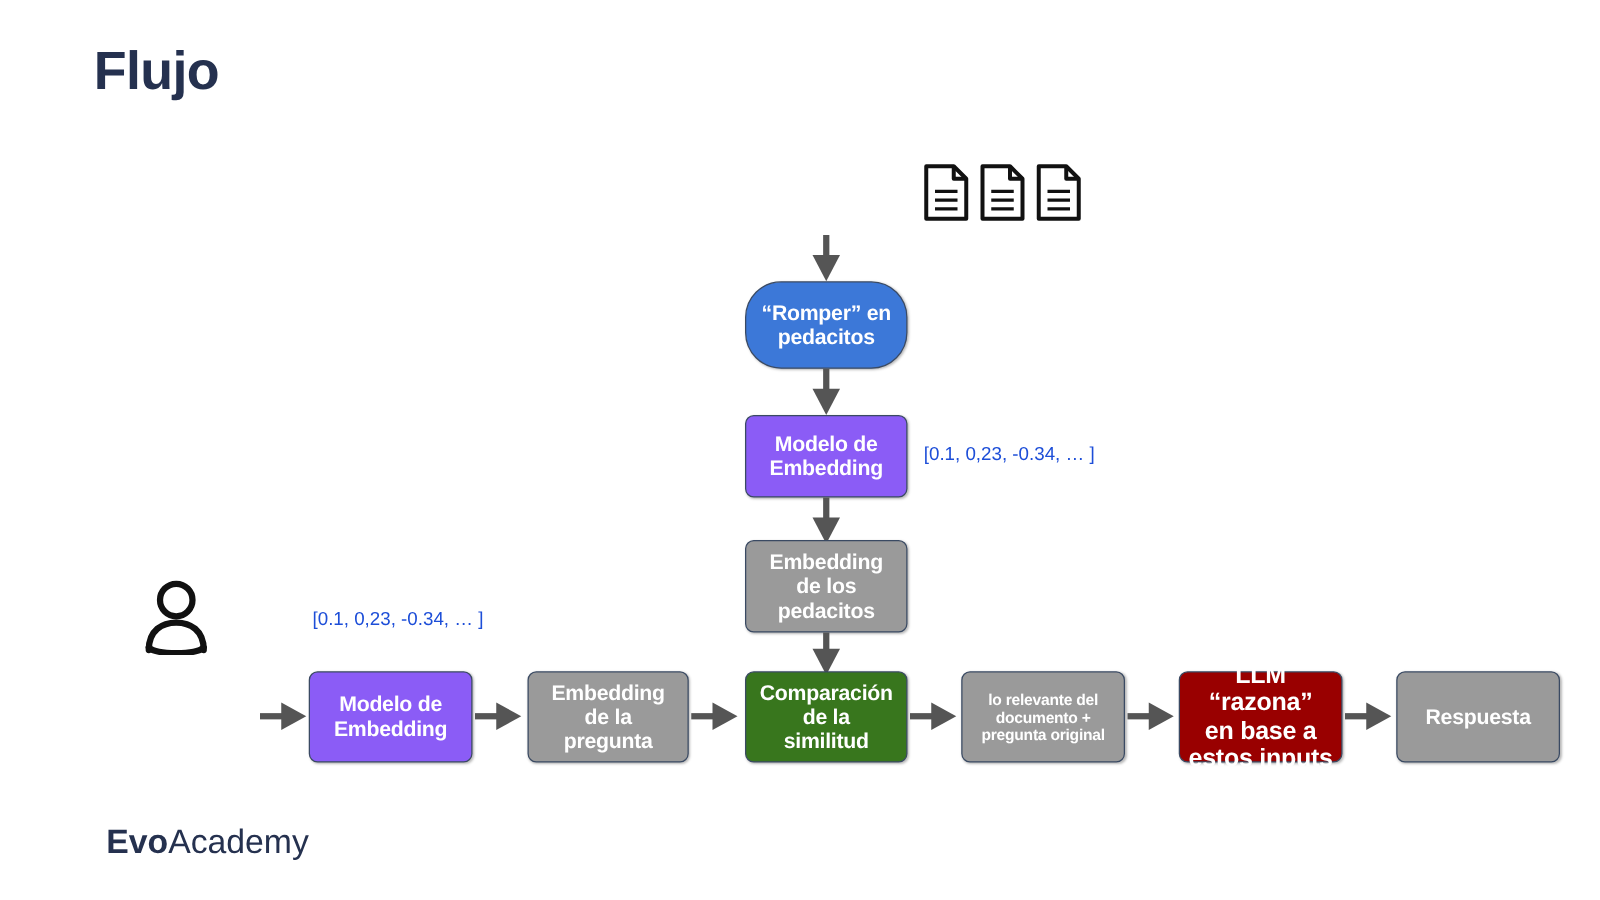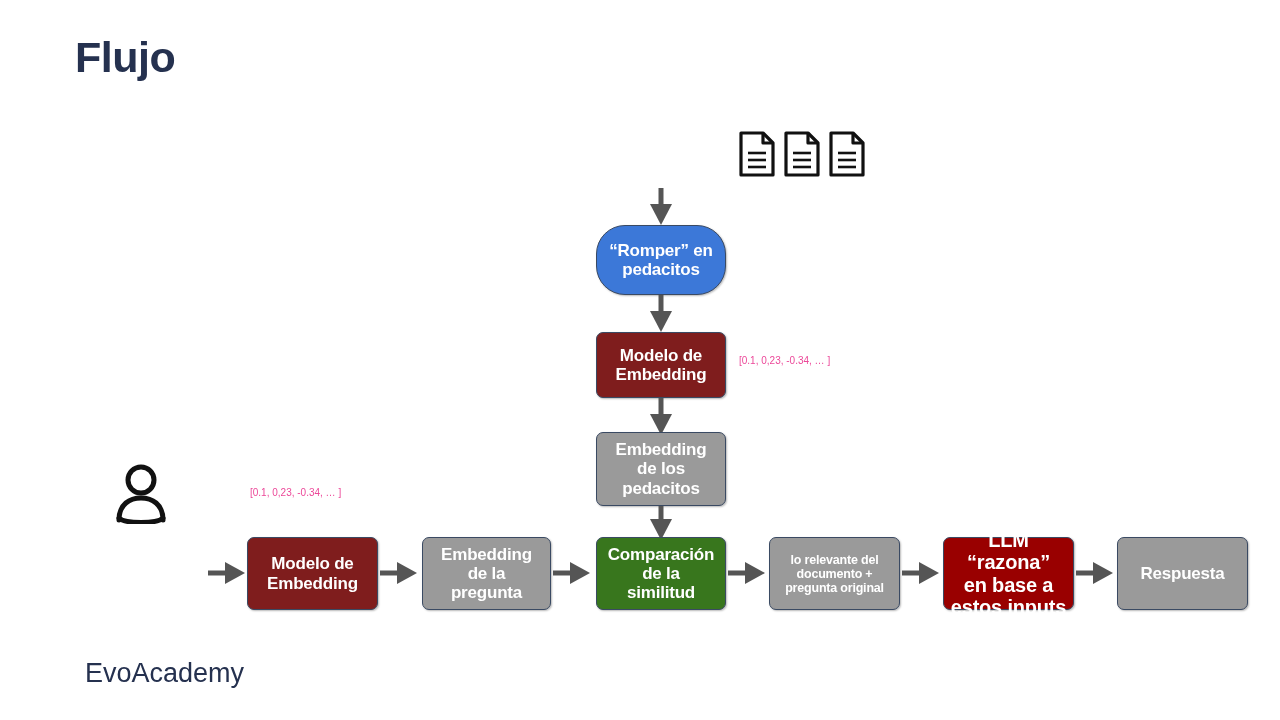--- a/index.html
+++ b/index.html
@@ -17,49 +17,49 @@
     position:absolute;left:55px;top:36px;
     font-size:43px;font-weight:bold;letter-spacing:-0.5px;
     color:#25314f;line-height:1;
   }
 
   
   .logo{
     position:absolute;left:65px;top:660px;
     font-size:27px;color:#25314f;line-height:1;white-space:nowrap;
   }
-  .logo .b{font-weight:normal;}
+  .logo .b{font-weight:bold;}
   .logo .r{font-weight:normal;}
 
   
   .node{
     position:absolute;
     box-sizing:border-box;
     border-radius:7px;
     border:1.6px solid #3a4a63;
     display:flex;align-items:center;justify-content:center;
     text-align:center;
     color:#ffffff;
     font-weight:bold;
     line-height:1.12;
     padding:2px 5px;
     box-shadow:1px 1px 2px rgba(0,0,0,.28);
     letter-spacing:-0.2px;
   }
   .node span{display:block;width:100%;}
   .n-gray{background:#9a9a9a;}
   .n-blue{background:#3c78d8;}
-  .n-gold{background:#7f1d1d;}
+  .n-gold{background:#8b5cf6;}
   .n-green{background:#38761d;}
   .n-red{background:#990000;}
 
   
   .vec{
     position:absolute;
-    font-size:10px;color:#ec4899;white-space:nowrap;
+    font-size:15px;color:#1d4ed8;white-space:nowrap;
     font-weight:normal;
   }
 
   
   .arrow{position:absolute;}
   .arrow svg{display:block;overflow:visible;}
 
   
   .doc-icon{position:absolute;}
   .person-icon{position:absolute;}

